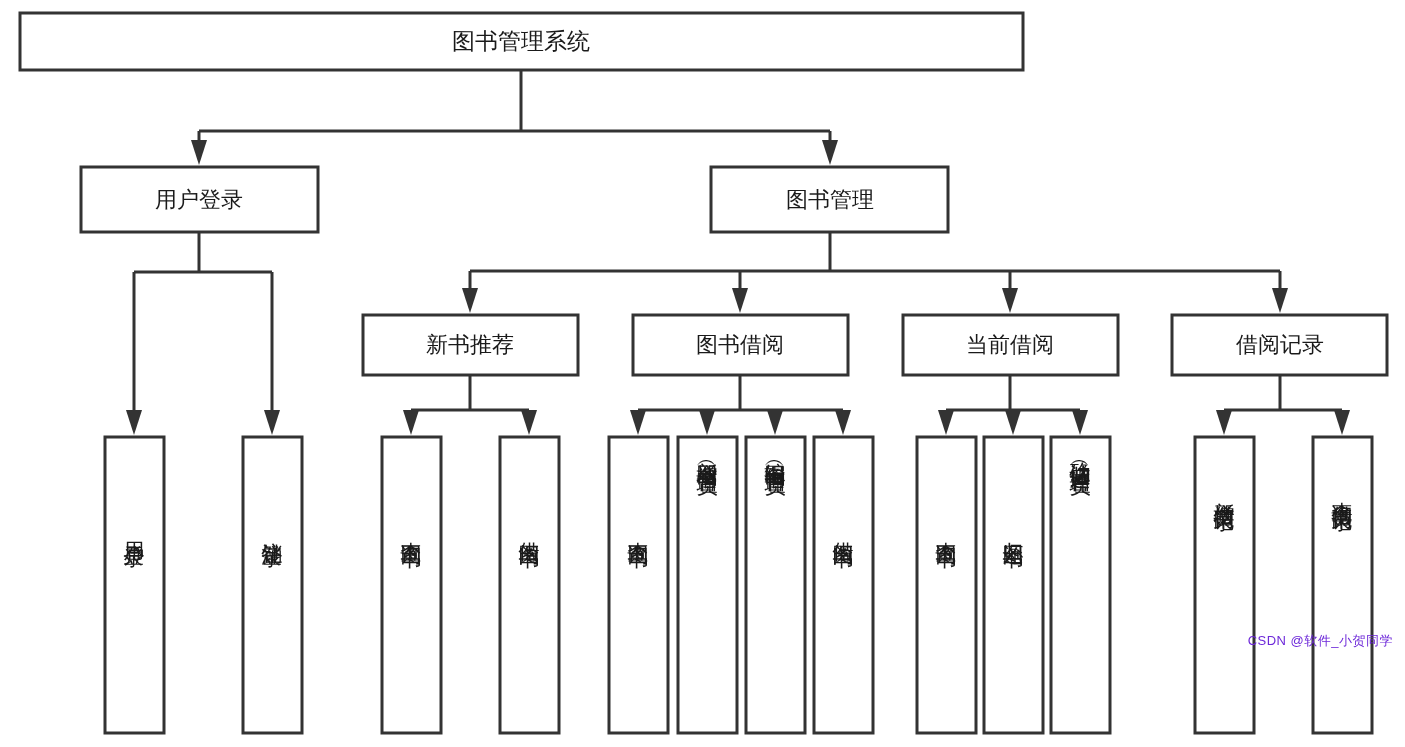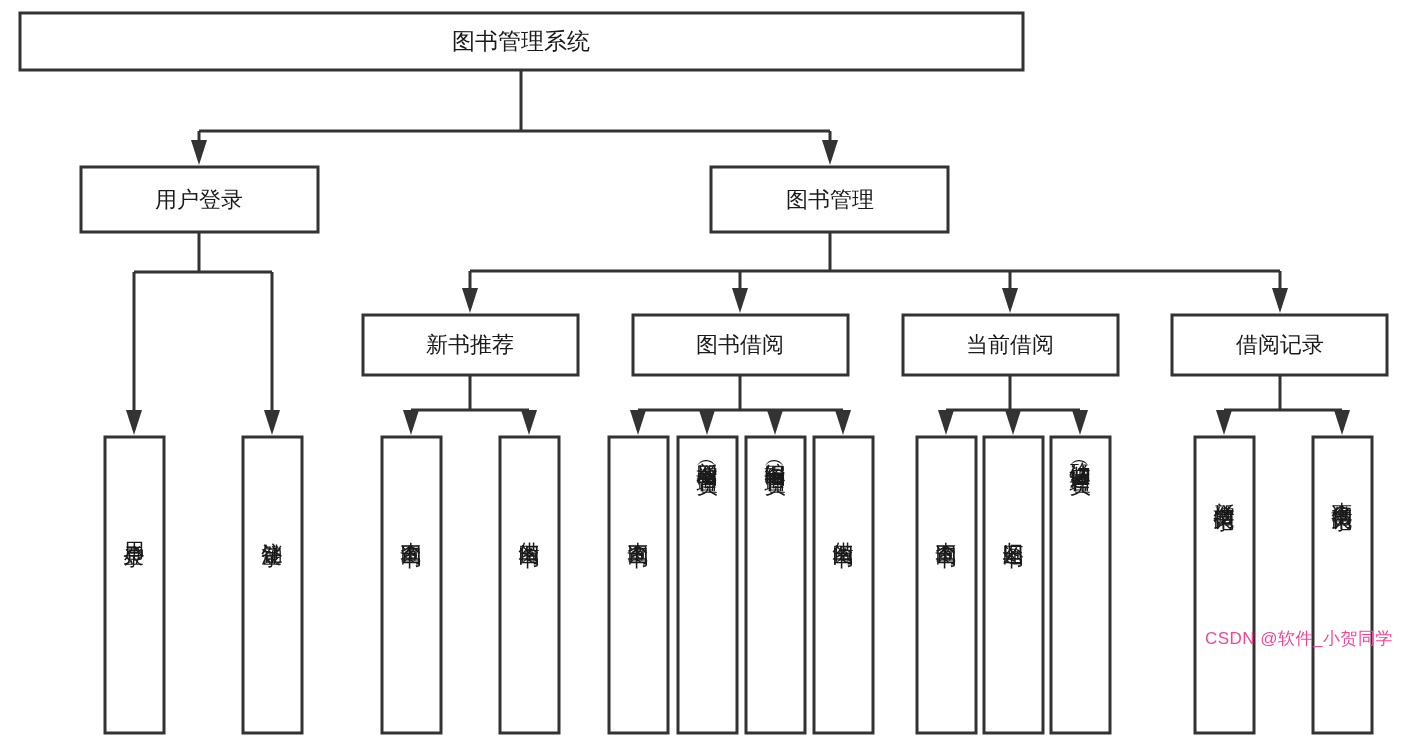--- a/index.html
+++ b/index.html
@@ -71,22 +71,22 @@
     text-orientation: upright;
     letter-spacing: 2px;
     line-height: 1;
     white-space: nowrap;
   }
   .watermark {
     position: absolute;
     right: 12px;
     bottom: 8px;
     font-family: "Liberation Sans", "DejaVu Sans", sans-serif;
-    font-size: 17px;
-    color: #ec4899;
+    font-size: 13px;
+    color: #6d28d9;
     letter-spacing: 0.5px;
     white-space: nowrap;
     margin-top: 10px;
   }
 </style>
 </head>
 <body>
 
 <div id="diagram-root">
 

